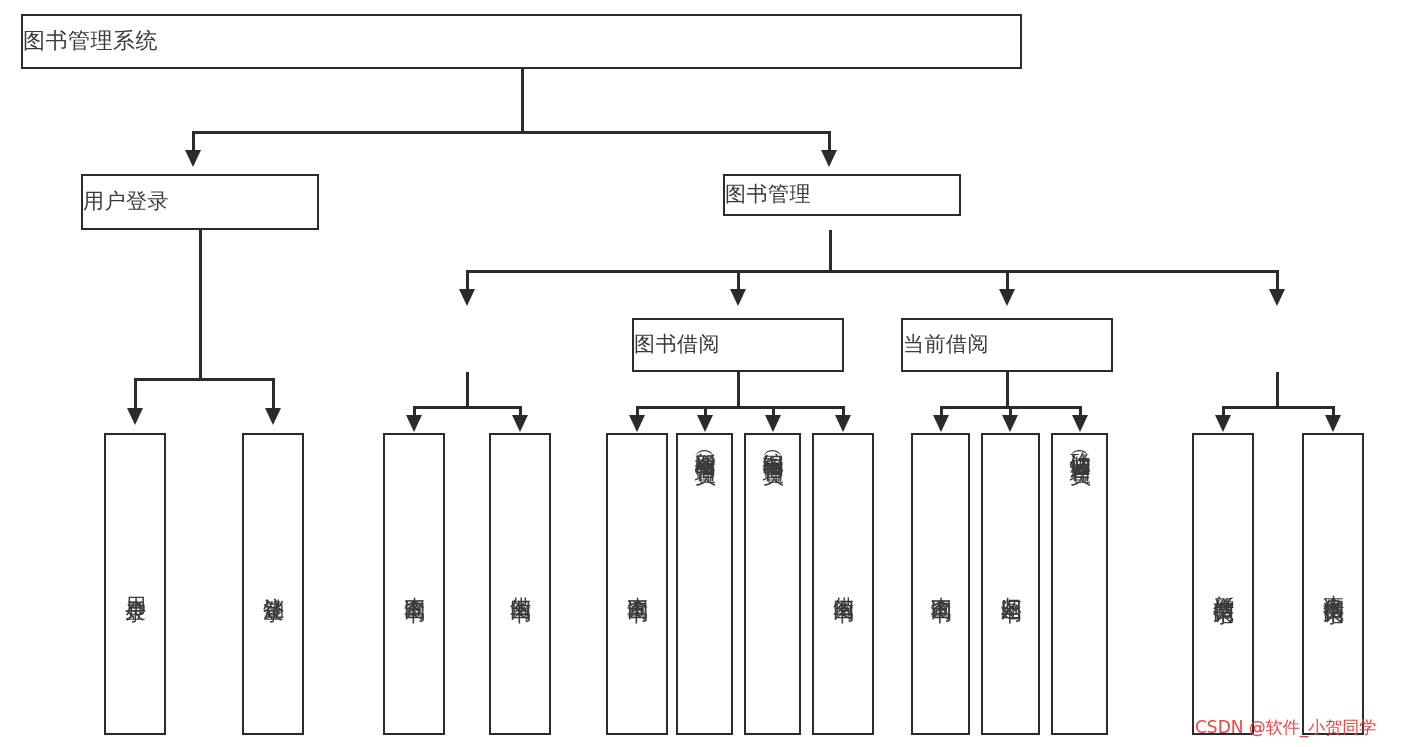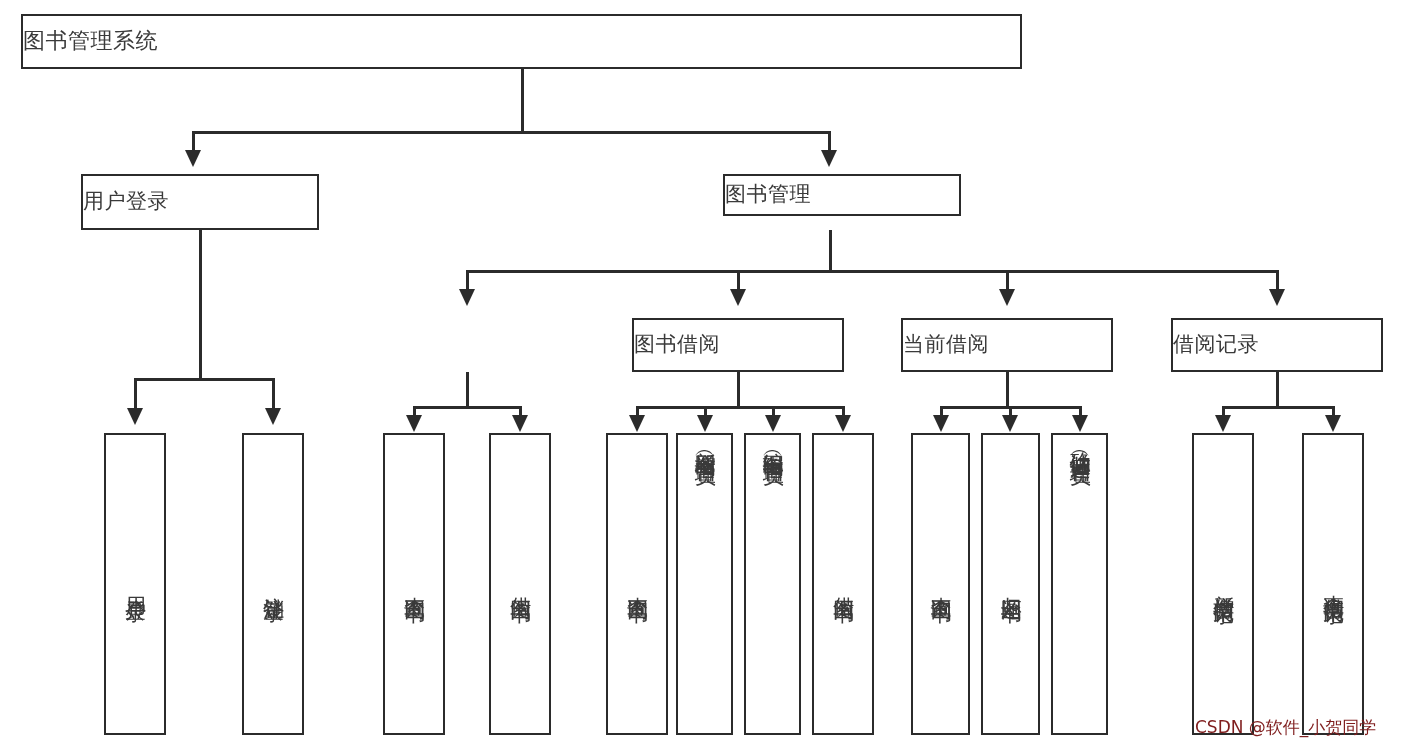--- a/index.html
+++ b/index.html
@@ -75,21 +75,21 @@
     height: 0;
     border-left: 8px solid transparent;
     border-right: 8px solid transparent;
     border-top: 17px solid #2b2b2b;
     z-index: 2;
   }
 
   
   #watermark {
     position: absolute;
-    color: #7f1d1d;
+    color: #ef4444;
     font-size: 17px;
     white-space: nowrap;
     z-index: 5;
     user-select: none;
   }
 </style>
 </head>
 <body>
 
 <div id="canvas">
@@ -132,23 +132,20 @@
   <div class="arrow" style="left:999px; top:289px;"></div>
   <div class="conn vline" style="left:1276px; top:270px; height:22px;"></div>
   <div class="arrow" style="left:1269px; top:289px;"></div>
 
   <div class="node horiz" style="left:901px; top:318px; width:212px; height:54px;">
     <span class="lbl">当前借阅</span>
   </div>
   <div class="node horiz" style="left:632px; top:318px; width:212px; height:54px;">
     <span class="lbl">图书借阅</span>
   </div>
-  <div class="node horiz" style="left:1171px; top:318px; width:212px; height:54px;">
-    <span class="lbl">借阅记录</span>
-  </div>
 
   <div class="conn vline" style="left:466px; top:372px; height:36px;"></div>
   <div class="conn hline" style="left:413px; top:406px; width:108px;"></div>
   <div class="conn vline" style="left:413px; top:406px; height:14px;"></div>
   <div class="arrow" style="left:406px; top:415px;"></div>
   <div class="conn vline" style="left:519px; top:406px; height:14px;"></div>
   <div class="arrow" style="left:512px; top:415px;"></div>
 
   <div class="conn vline" style="left:737px; top:372px; height:36px;"></div>
   <div class="conn hline" style="left:636px; top:406px; width:208px;"></div>

